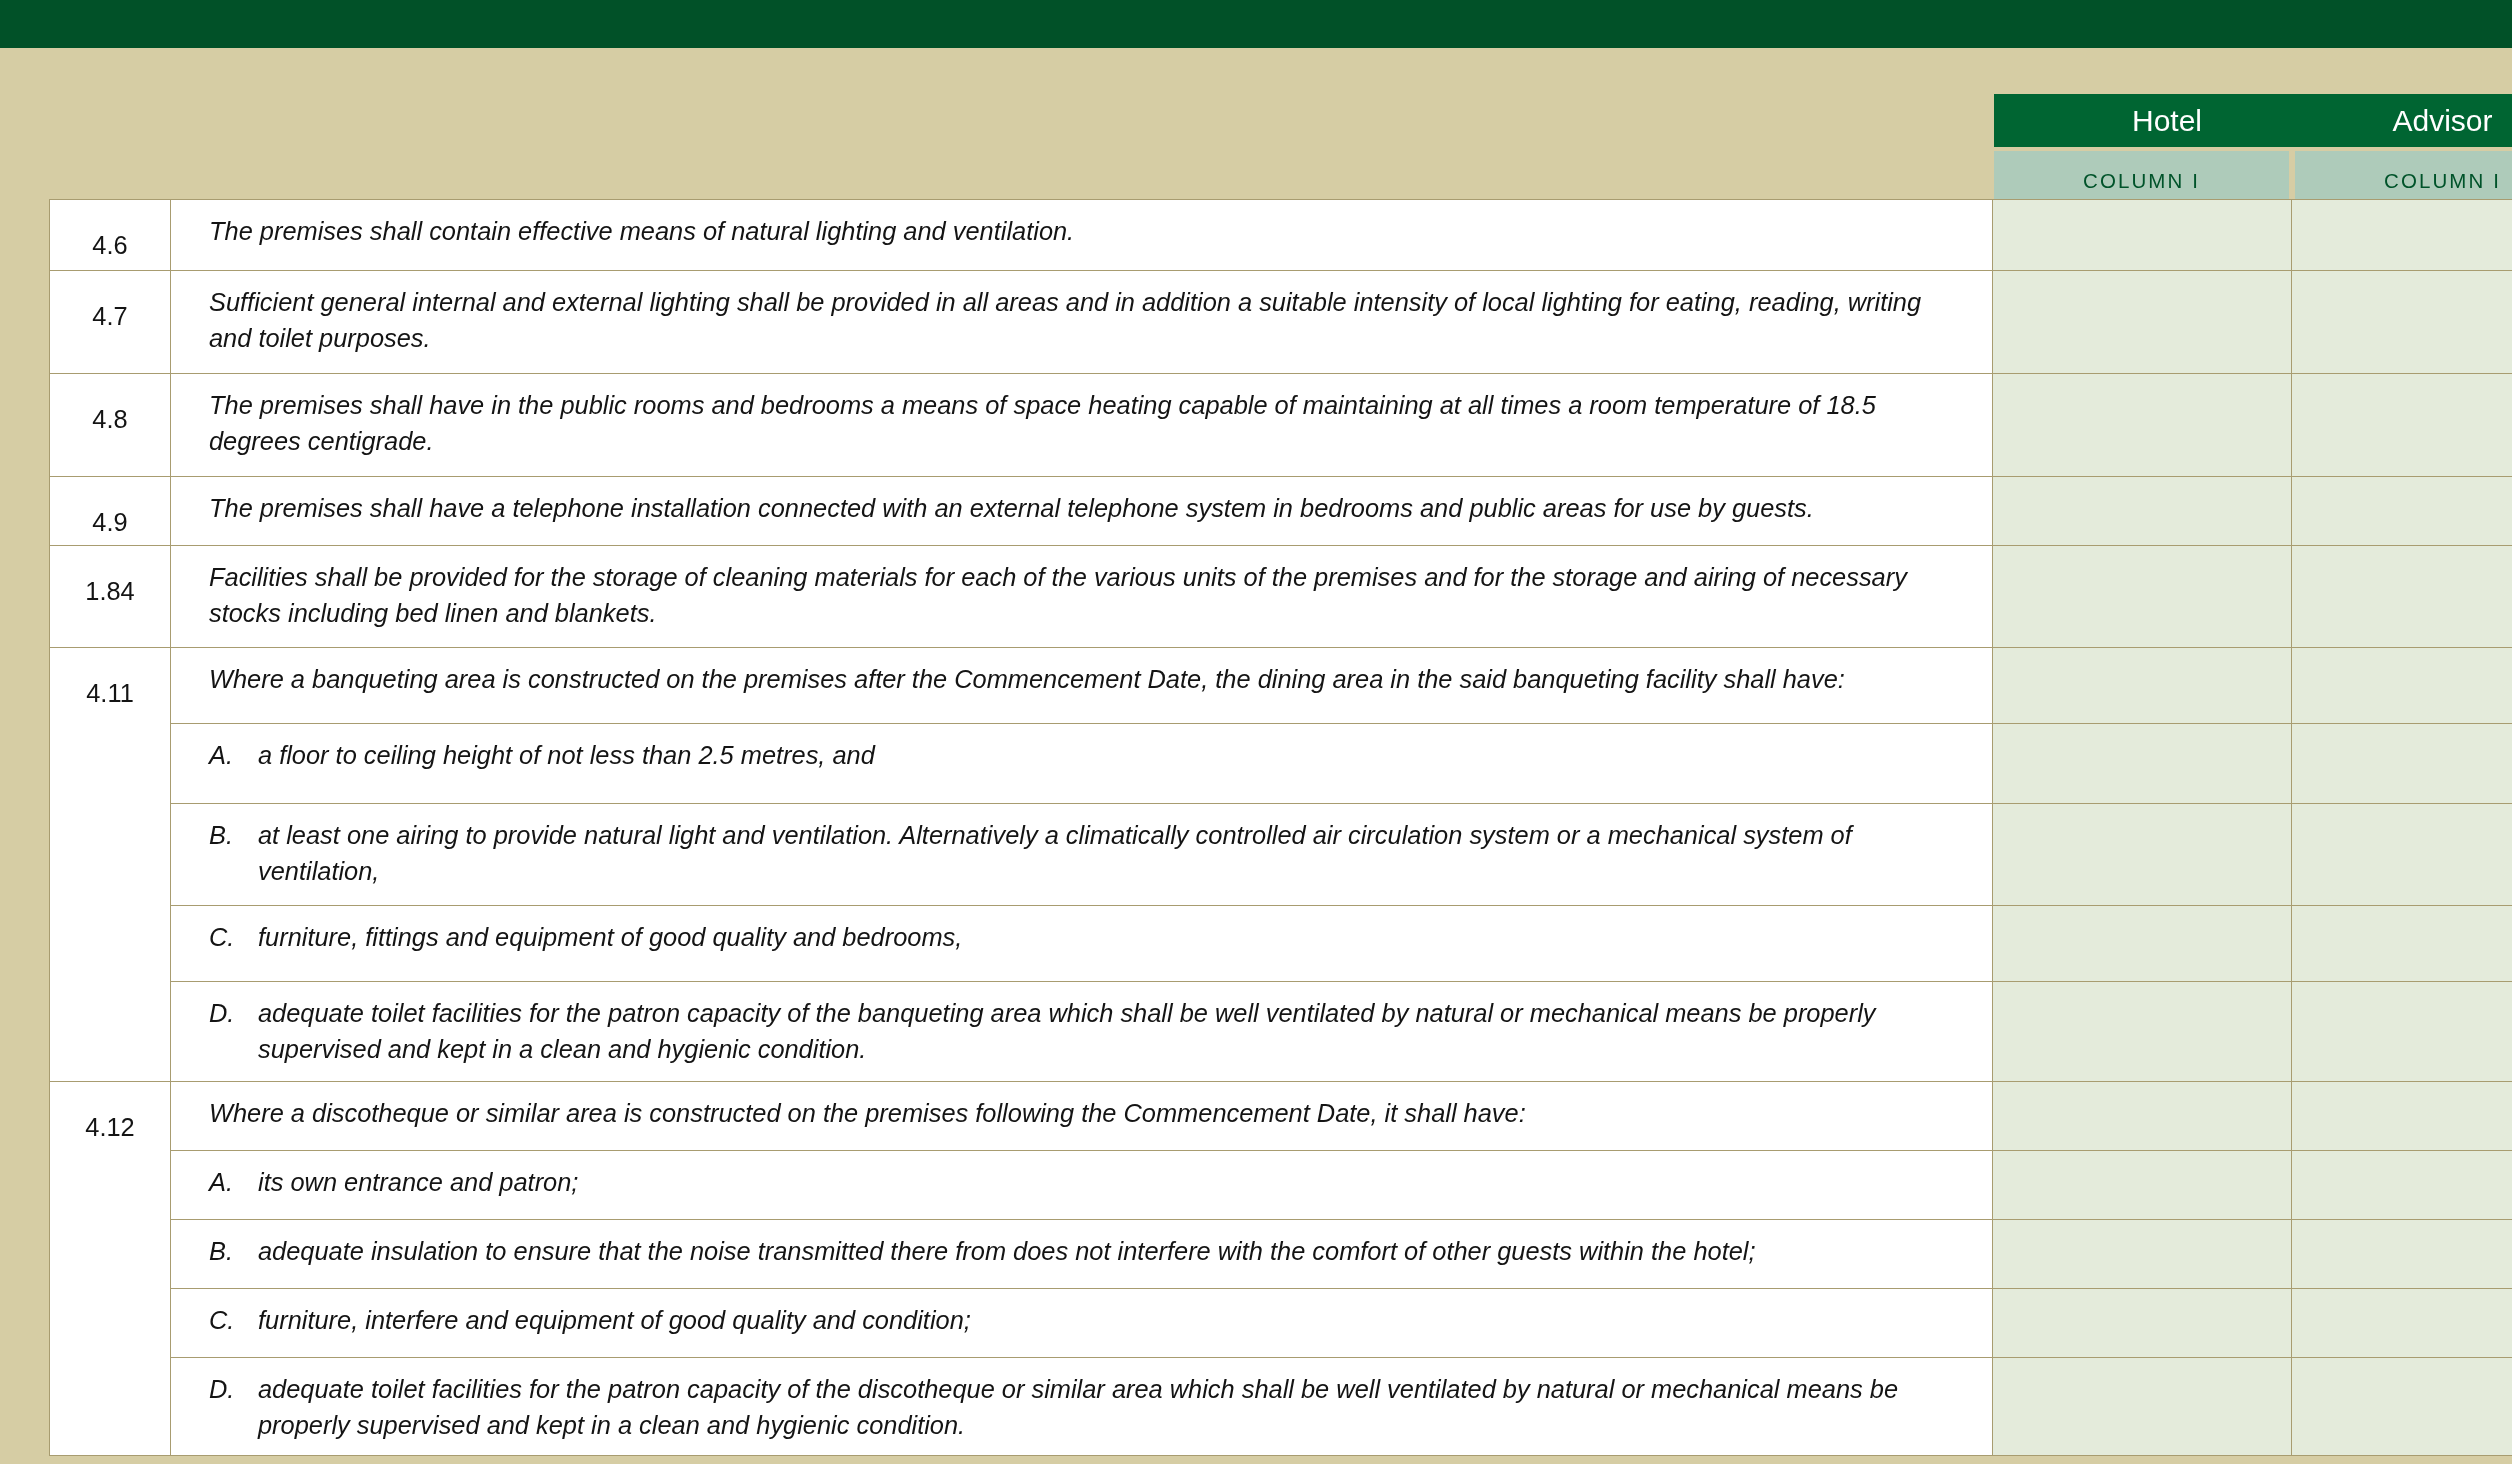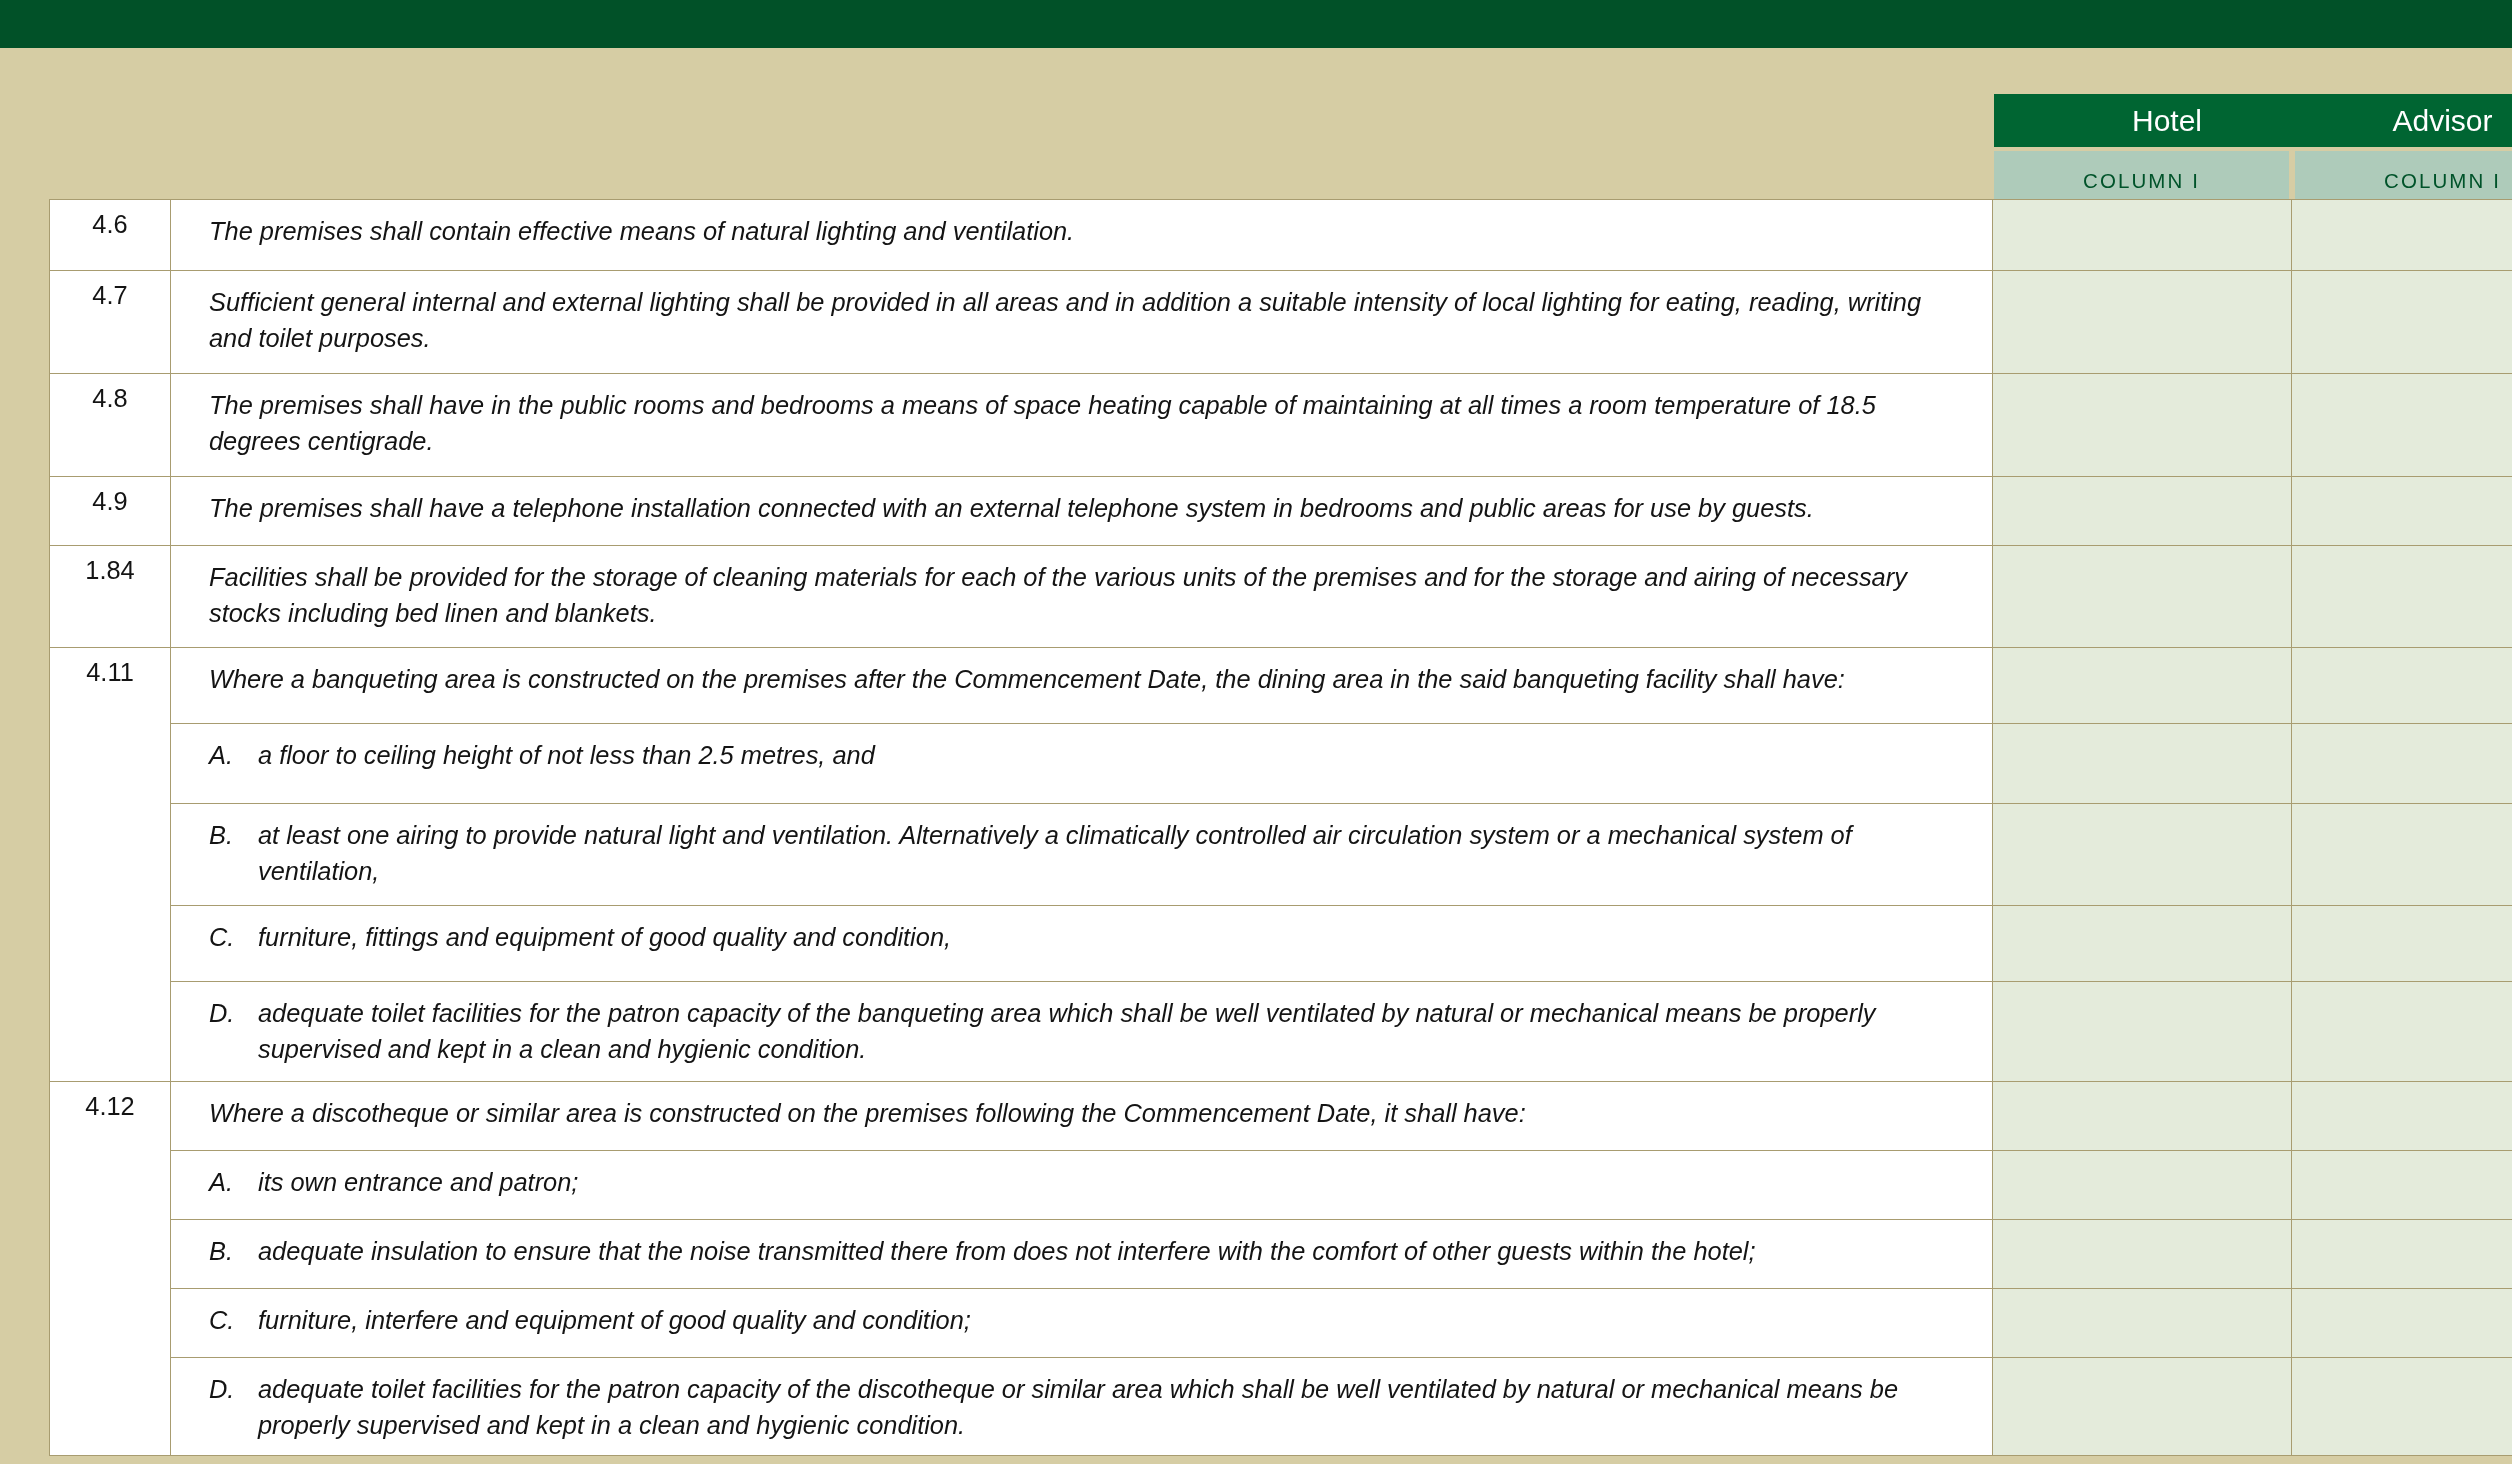--- a/index.html
+++ b/index.html
@@ -91,21 +91,21 @@
   table.reg col.c-adv   { width: 299px; }
   table.reg td {
     border: 1.6px solid #a89c70;
     vertical-align: top;
     font-size: 25.4px;
     line-height: 1.42;
     color: #141414;
   }
   td.col-num {
     text-align: center;
-    padding-top: 6px;
+    padding-top: 27px;
     background: #ffffff;
   }
   td.col-text {
     padding: 13px 24.6px 11.5px 38px;
     background: #ffffff;
     font-style: italic;
   }
   td.col-green {
     background: #e4ebdb;
   }
@@ -202,21 +202,21 @@
           </div>
         </td>
         <td class="col-green"></td>
         <td class="col-green"></td>
       </tr>
 
       <tr style="height:76px">
         <td class="col-text">
           <div class="item">
             <span class="letter">C.</span>
-            <span class="itext">furniture, fittings and equipment of good quality and condition,</span>
+            <span class="itext">furniture, fittings and equipment of good quality and bedrooms,</span>
           </div>
         </td>
         <td class="col-green"></td>
         <td class="col-green"></td>
       </tr>
 
       <tr style="height:100px">
         <td class="col-text">
           <div class="item">
             <span class="letter">D.</span>

